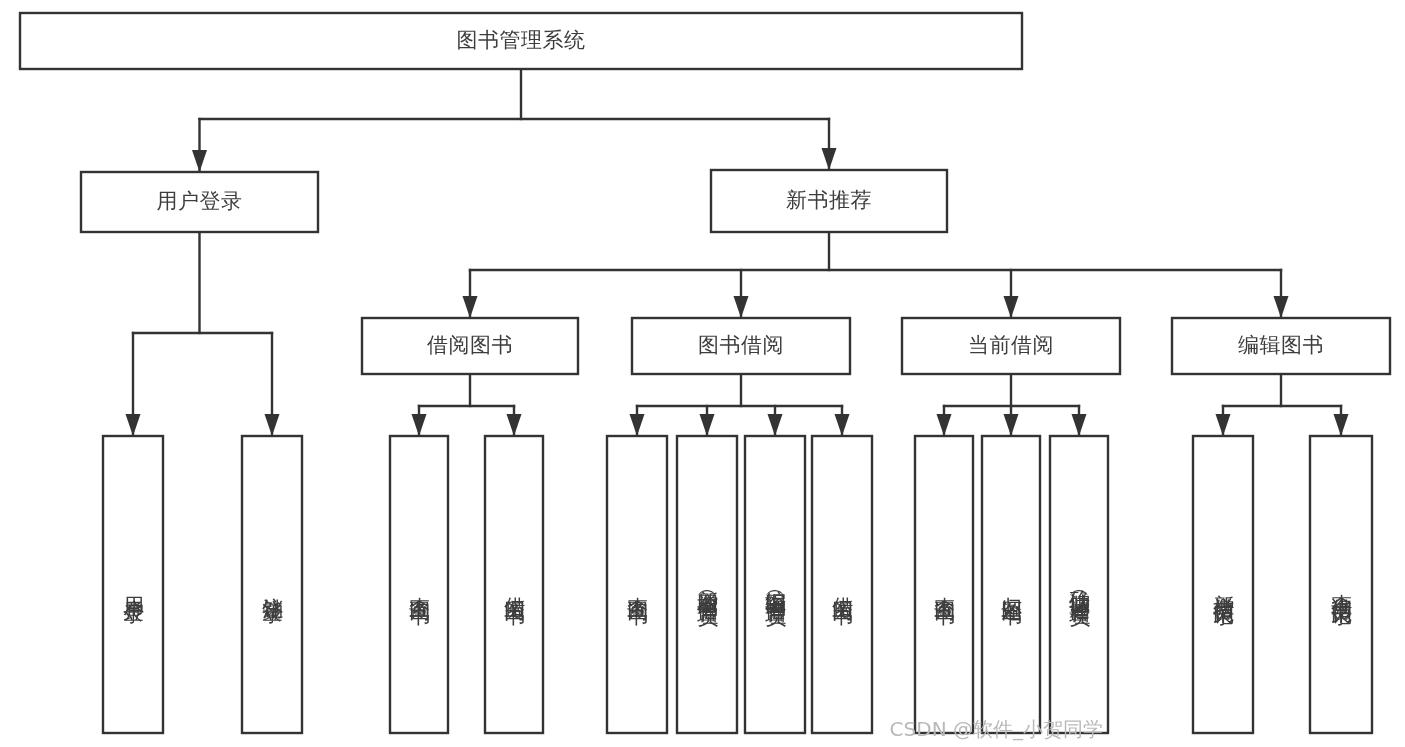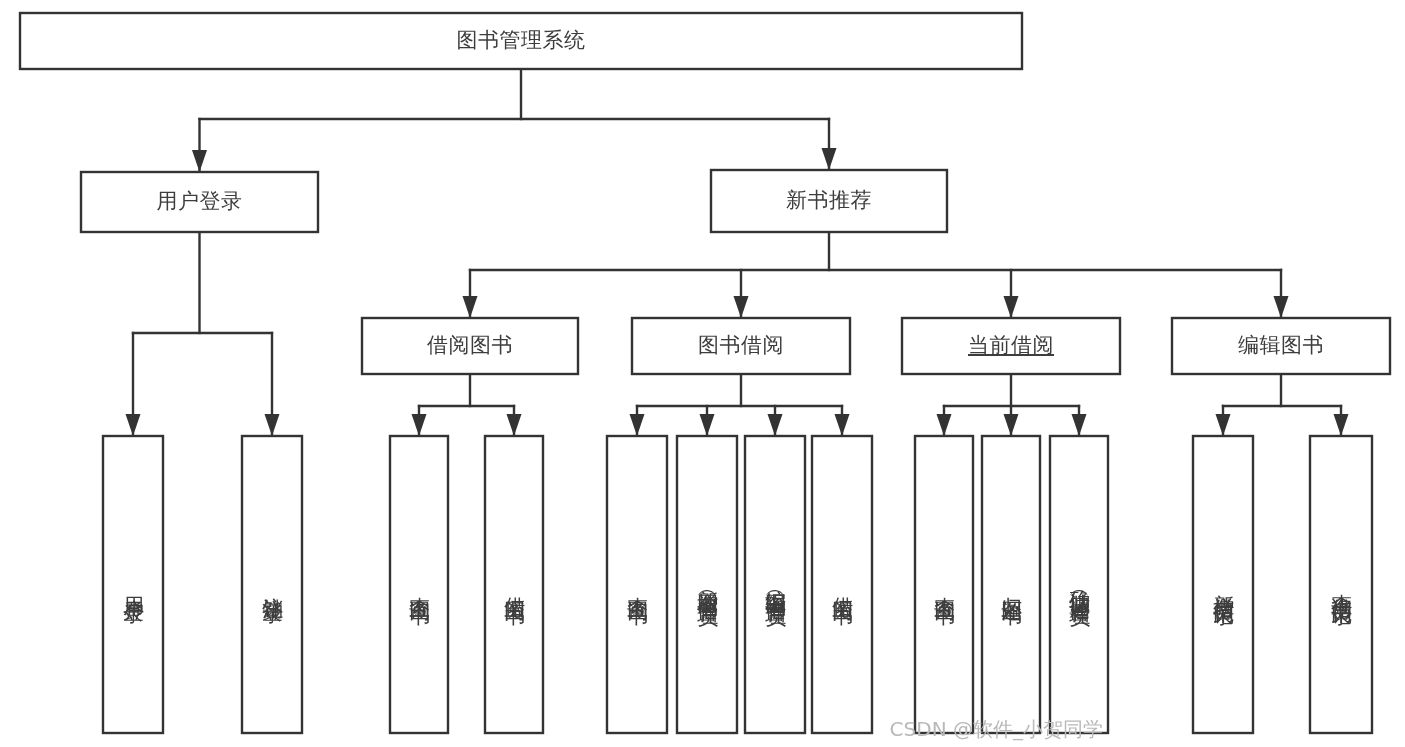--- a/index.html
+++ b/index.html
@@ -159,21 +159,21 @@
         <polygon points="1333.5,414 1348.5,414 1341,436" class="arrow-head"></polygon>
       </g>
   </svg>
 
   <div id="label-layer">
       <div class="node-label horizontal" style="left: 20px; top: 13px; width: 1002px; height: 56px;">图书管理系统</div>
       <div class="node-label horizontal" style="left: 81px; top: 172px; width: 237px; height: 60px;">用户登录</div>
       <div class="node-label horizontal" style="left: 711px; top: 170px; width: 236px; height: 62px;">新书推荐</div>
       <div class="node-label horizontal" style="left: 362px; top: 318px; width: 216px; height: 56px;">借阅图书</div>
       <div class="node-label horizontal" style="left: 632px; top: 318px; width: 218px; height: 56px;">图书借阅</div>
-      <div class="node-label horizontal" style="left: 902px; top: 318px; width: 218px; height: 56px; text-decoration: underline;">当前借阅</div>
+      <div class="node-label horizontal" style="left: 902px; top: 318px; width: 218px; height: 56px;">当前借阅</div>
       <div class="node-label horizontal" style="left: 1172px; top: 318px; width: 218px; height: 56px;">编辑图书</div>
       <div class="node-label vertical" style="left: 103px; top: 436px; width: 60px; height: 297px;">用户登录</div>
       <div class="node-label vertical" style="left: 242px; top: 436px; width: 60px; height: 297px;">注销登录</div>
       <div class="node-label vertical" style="left: 390px; top: 436px; width: 58px; height: 297px;">查询图书</div>
       <div class="node-label vertical" style="left: 485px; top: 436px; width: 58px; height: 297px;">借阅图书</div>
       <div class="node-label vertical" style="left: 607px; top: 436px; width: 60px; height: 297px;">查询图书</div>
       <div class="node-label vertical" style="left: 677px; top: 436px; width: 60px; height: 297px;">新增图书（管理员）</div>
       <div class="node-label vertical" style="left: 745px; top: 436px; width: 60px; height: 297px;">编辑图书（管理员）</div>
       <div class="node-label vertical" style="left: 812px; top: 436px; width: 60px; height: 297px;">借阅图书</div>
       <div class="node-label vertical" style="left: 915px; top: 436px; width: 58px; height: 297px;">查询图书</div>

